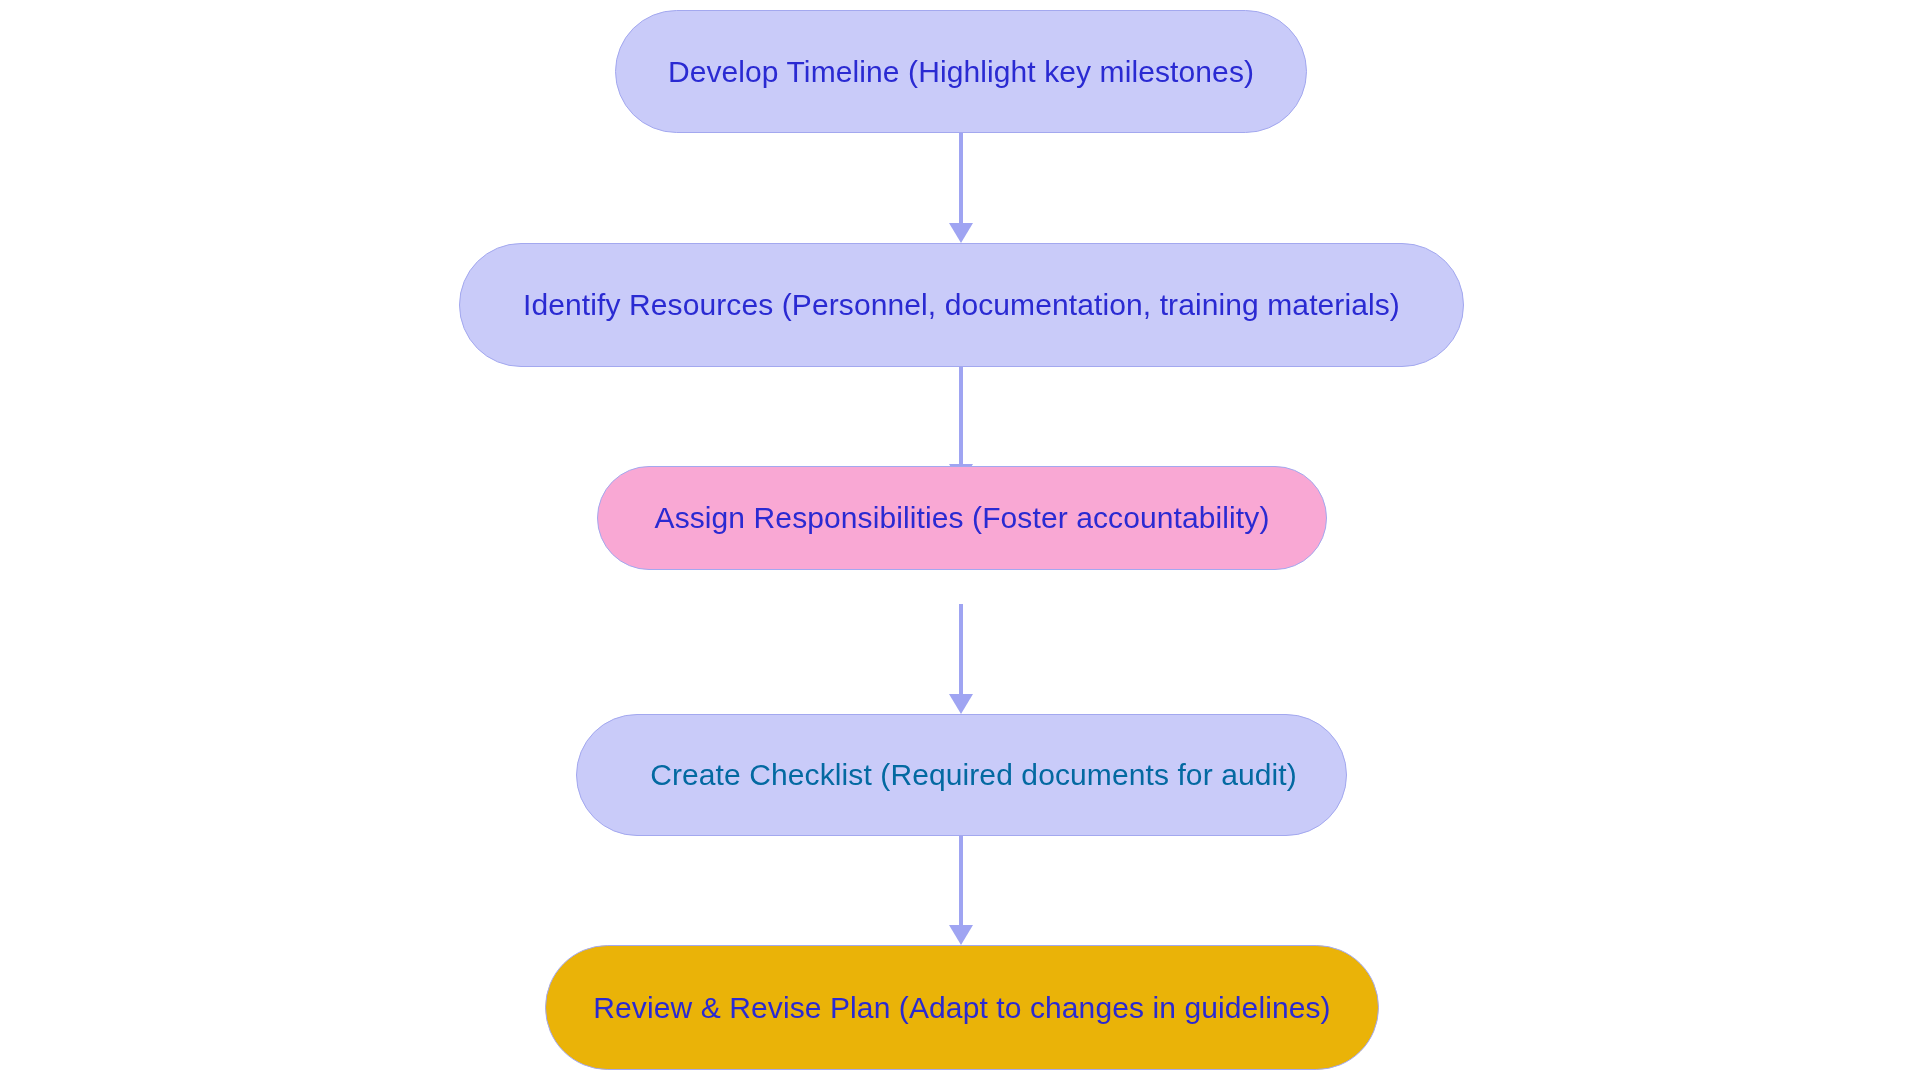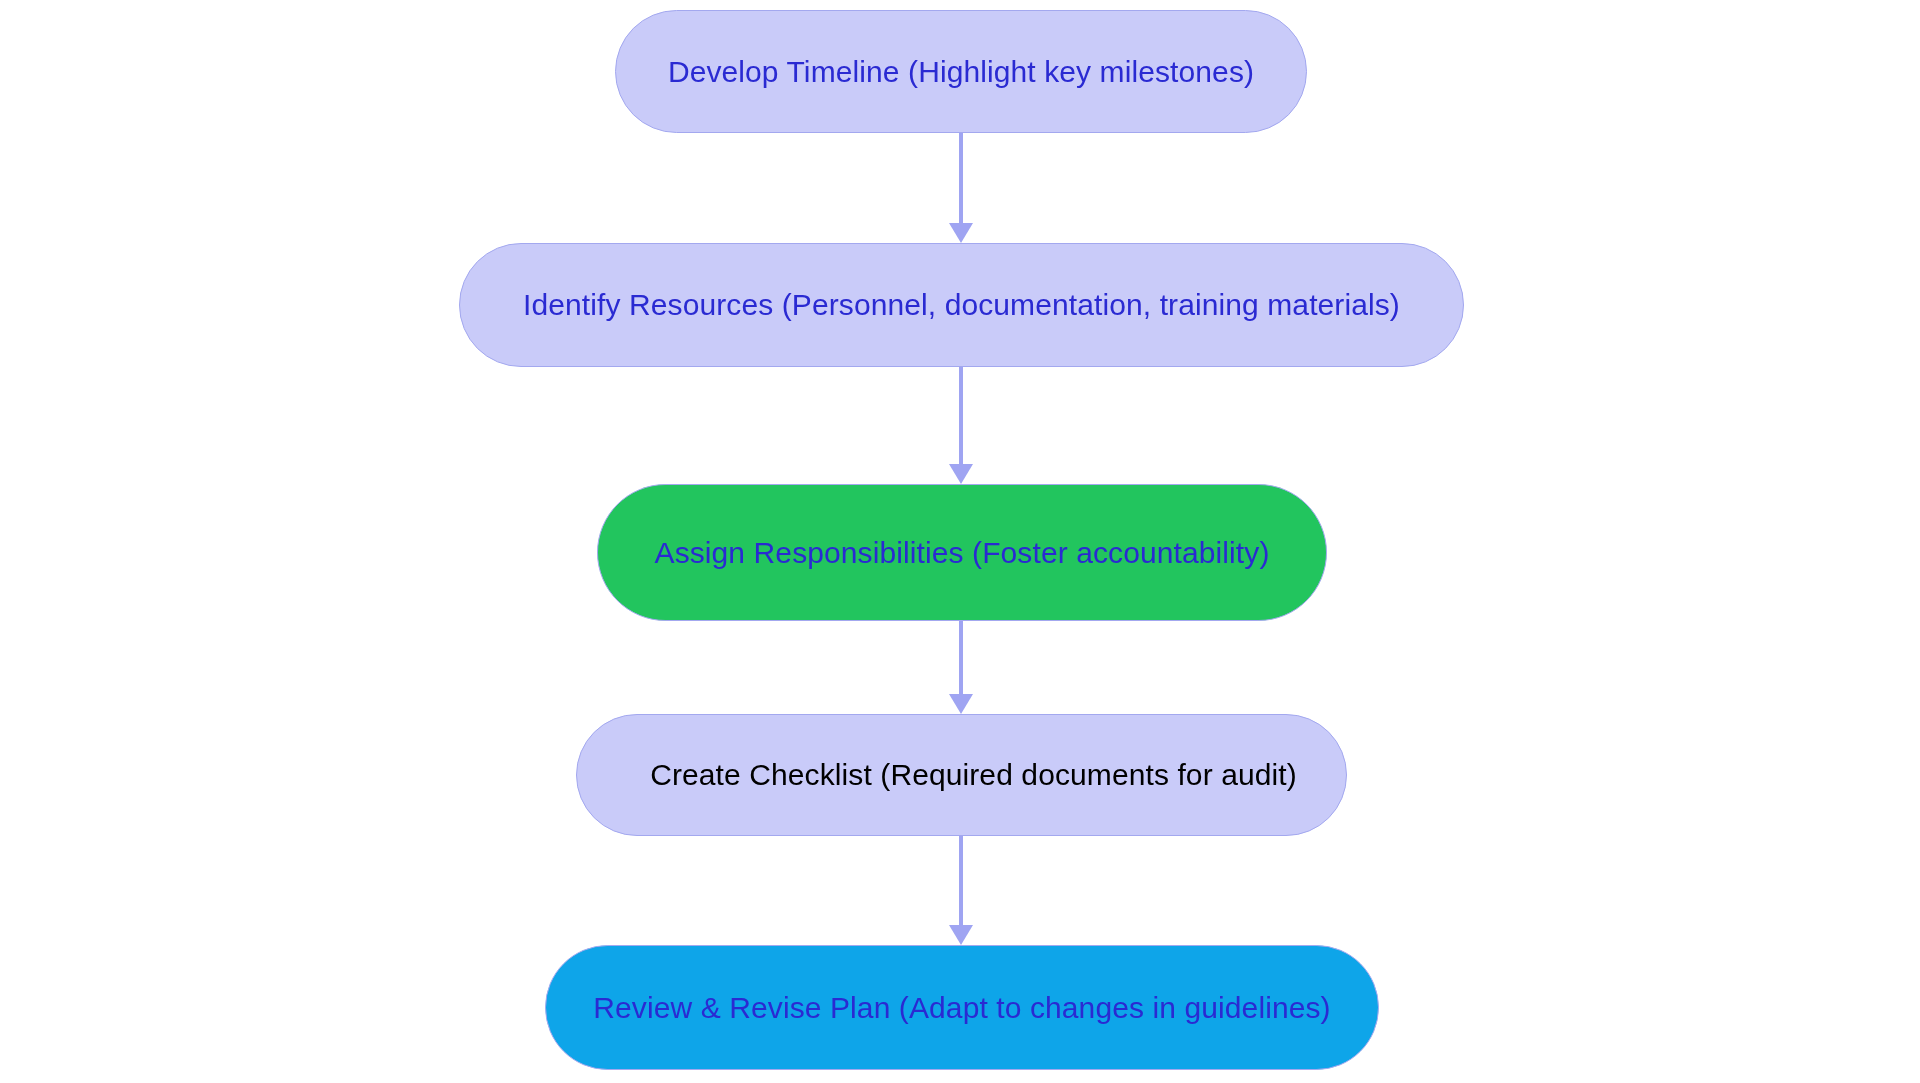--- a/index.html
+++ b/index.html
@@ -88,22 +88,22 @@
     <div class="flow-edge" style="left: 961px; top: 836px;">
       <div class="flow-edge-line" style="height: 89px;"></div>
       <div class="flow-edge-head" style="top: 89px;"></div>
     </div>
     <div class="flow-node" style="left: 615px; top: 10px; width: 692px; height: 123px; background: rgb(201, 203, 249); border-color: rgb(163, 168, 239);">
       <span class="flow-node-label" style="color: rgb(42, 42, 210);">Develop Timeline (Highlight key milestones)</span>
     </div>
     <div class="flow-node" style="left: 459px; top: 243px; width: 1005px; height: 124px; background: rgb(201, 203, 249); border-color: rgb(163, 168, 239); text-align: center;">
       <span class="flow-node-label" style="color: rgb(42, 42, 210);">Identify Resources (Personnel, documentation, training materials)</span>
     </div>
-    <div class="flow-node" style="left: 597px; top: 484px; width: 730px; height: 137px; background: #22c55e; border-color: rgb(163, 168, 239);">
+    <div class="flow-node" style="left: 597px; top: 466px; width: 730px; height: 104px; background: #f9a8d4; border-color: rgb(163, 168, 239);">
       <span class="flow-node-label" style="color: rgb(42, 42, 210);">Assign Responsibilities (Foster accountability)</span>
     </div>
     <div class="flow-node" style="left: 576px; top: 714px; width: 771px; height: 122px; background: rgb(201, 203, 249); border-color: rgb(163, 168, 239);">
-      <span class="flow-node-label" style="color: #000000; margin-left: 24px;">Create Checklist (Required documents for audit)</span>
+      <span class="flow-node-label" style="color: #0369a1; margin-left: 24px;">Create Checklist (Required documents for audit)</span>
     </div>
-    <div class="flow-node" style="left: 545px; top: 945px; width: 834px; height: 125px; background: #0ea5e9; border-color: rgb(163, 168, 239);">
+    <div class="flow-node" style="left: 545px; top: 945px; width: 834px; height: 125px; background: #eab308; border-color: rgb(163, 168, 239);">
       <span class="flow-node-label" style="color: rgb(42, 42, 210);">Review &amp; Revise Plan (Adapt to changes in guidelines)</span>
     </div>
   </div>
 
 </body></html>

